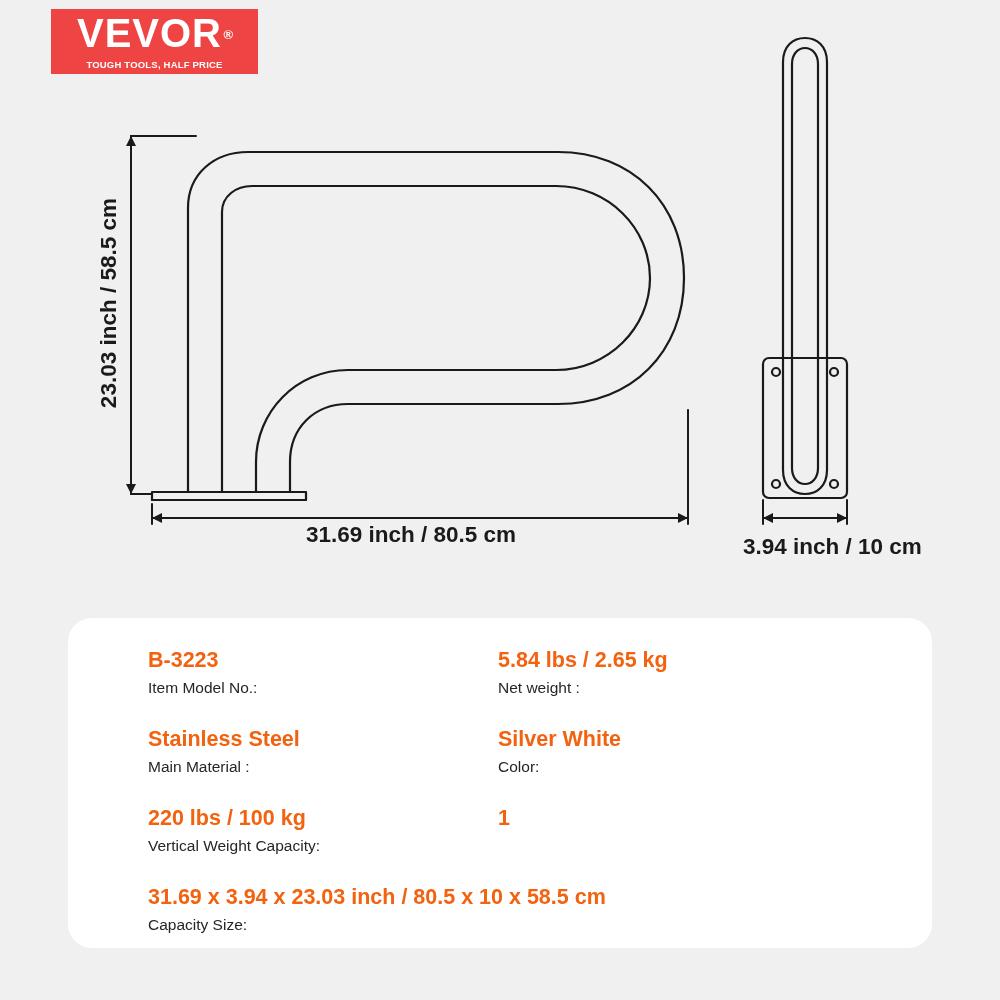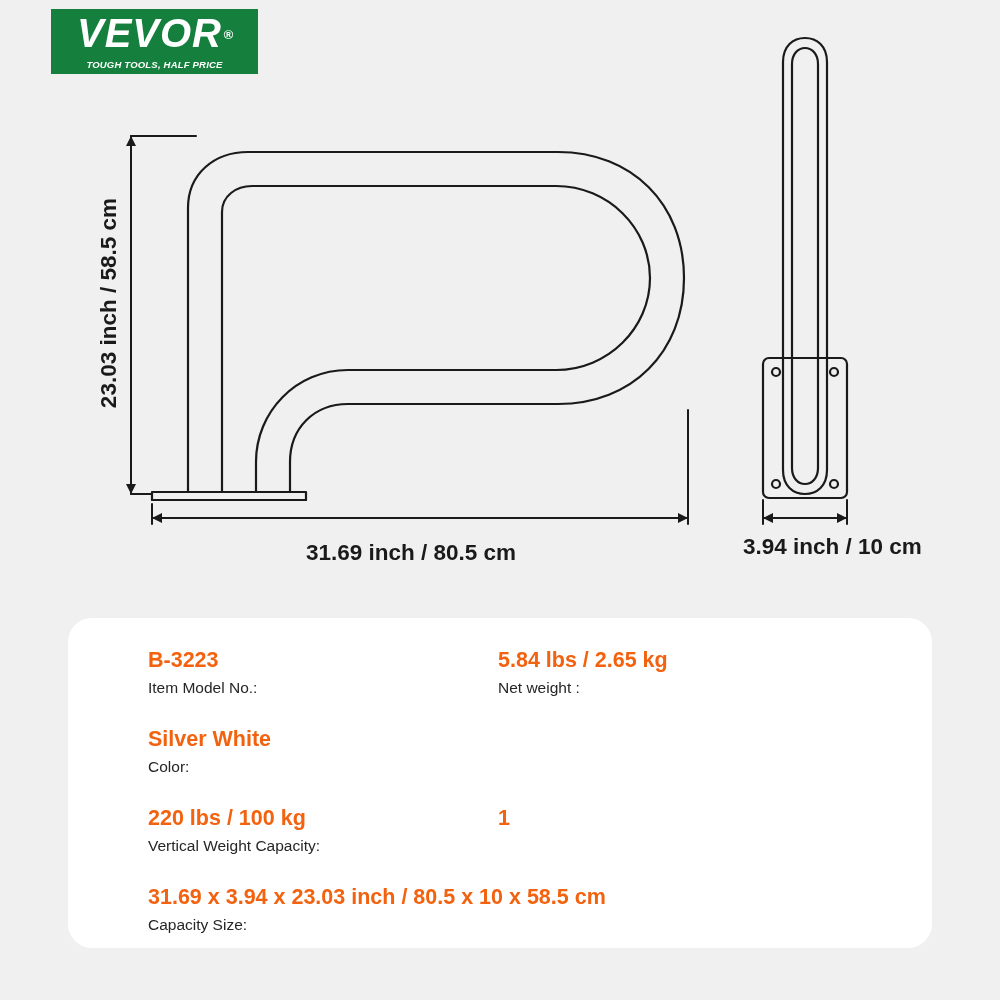--- a/index.html
+++ b/index.html
@@ -15,26 +15,25 @@
     position: relative;
   }
 
   
   .logo-box {
     position: absolute;
     left: 51px;
     top: 9px;
     width: 207px;
     height: 65px;
-    background: #15803d;
+    background: #ef4444;
     display: flex;
     flex-direction: column;
     align-items: center;
     justify-content: center;
-    font-style: italic;
   }
   .logo-word {
     color: #ffffff;
     font-size: 40px;
     font-weight: bold;
     letter-spacing: 1px;
     line-height: 40px;
     position: relative;
     padding-right: 10px;
   }
@@ -72,21 +71,21 @@
   }
   .dim-height {
     left: 96px;
     top: 198px;
     transform-origin: left top;
     transform: rotate(-90deg) translateX(-100%);
     font-size: 22.5px;
   }
   .dim-width-main {
     left: 306px;
-    top: 540px;
+    top: 522px;
   }
   .dim-width-side {
     left: 743px;
     top: 534px;
   }
 
   
   .spec-card {
     position: absolute;
     left: 68px;
@@ -232,20 +231,24 @@
         <div class="spec-key">Item Model No.:</div>
       </div>
       <div class="spec-cell">
         <div class="spec-value">5.84 lbs / 2.65 kg</div>
         <div class="spec-key">Net weight :</div>
       </div>
     </div>
 
     <div class="spec-row">
       <div class="spec-cell">
+        <div class="spec-value">Stainless Steel</div>
+        <div class="spec-key">Main Material :</div>
+      </div>
+      <div class="spec-cell">
         <div class="spec-value">Silver White</div>
         <div class="spec-key">Color:</div>
       </div>
     </div>
 
     <div class="spec-row">
       <div class="spec-cell">
         <div class="spec-value">220 lbs / 100 kg</div>
         <div class="spec-key">Vertical Weight Capacity:</div>
       </div>

